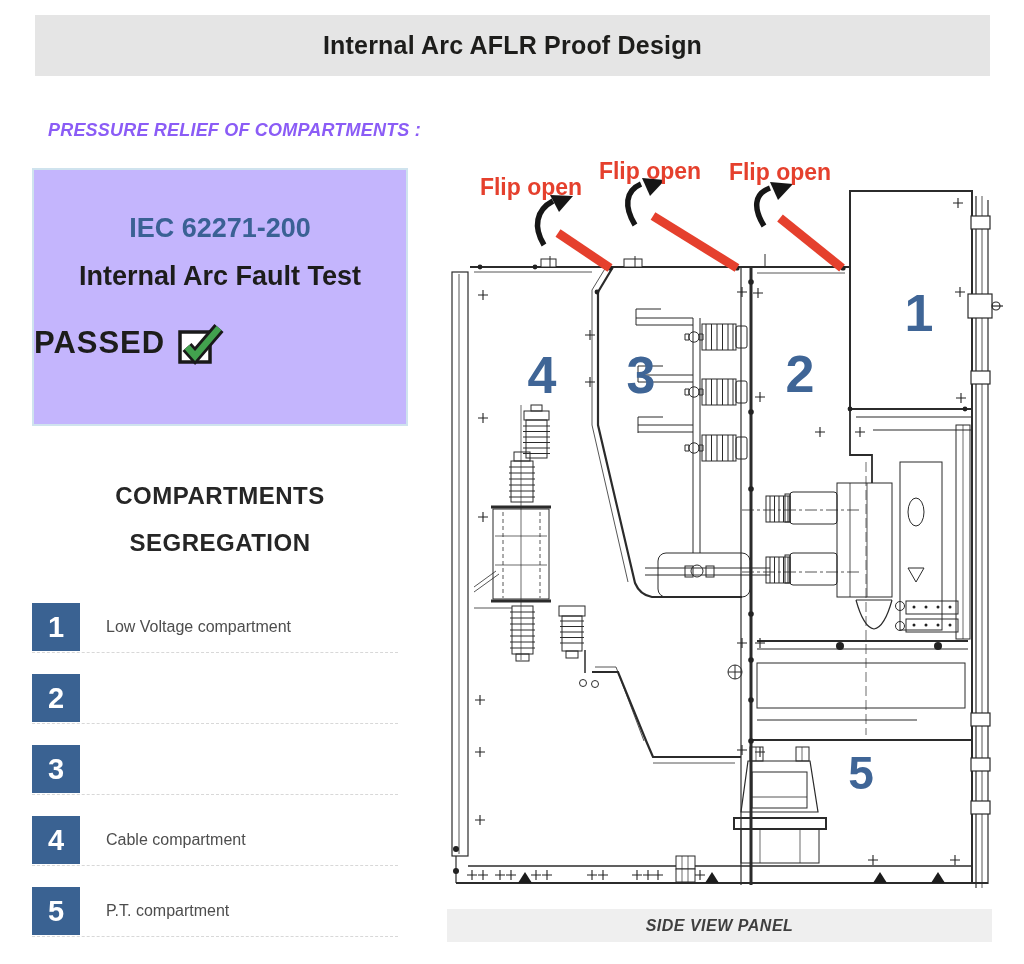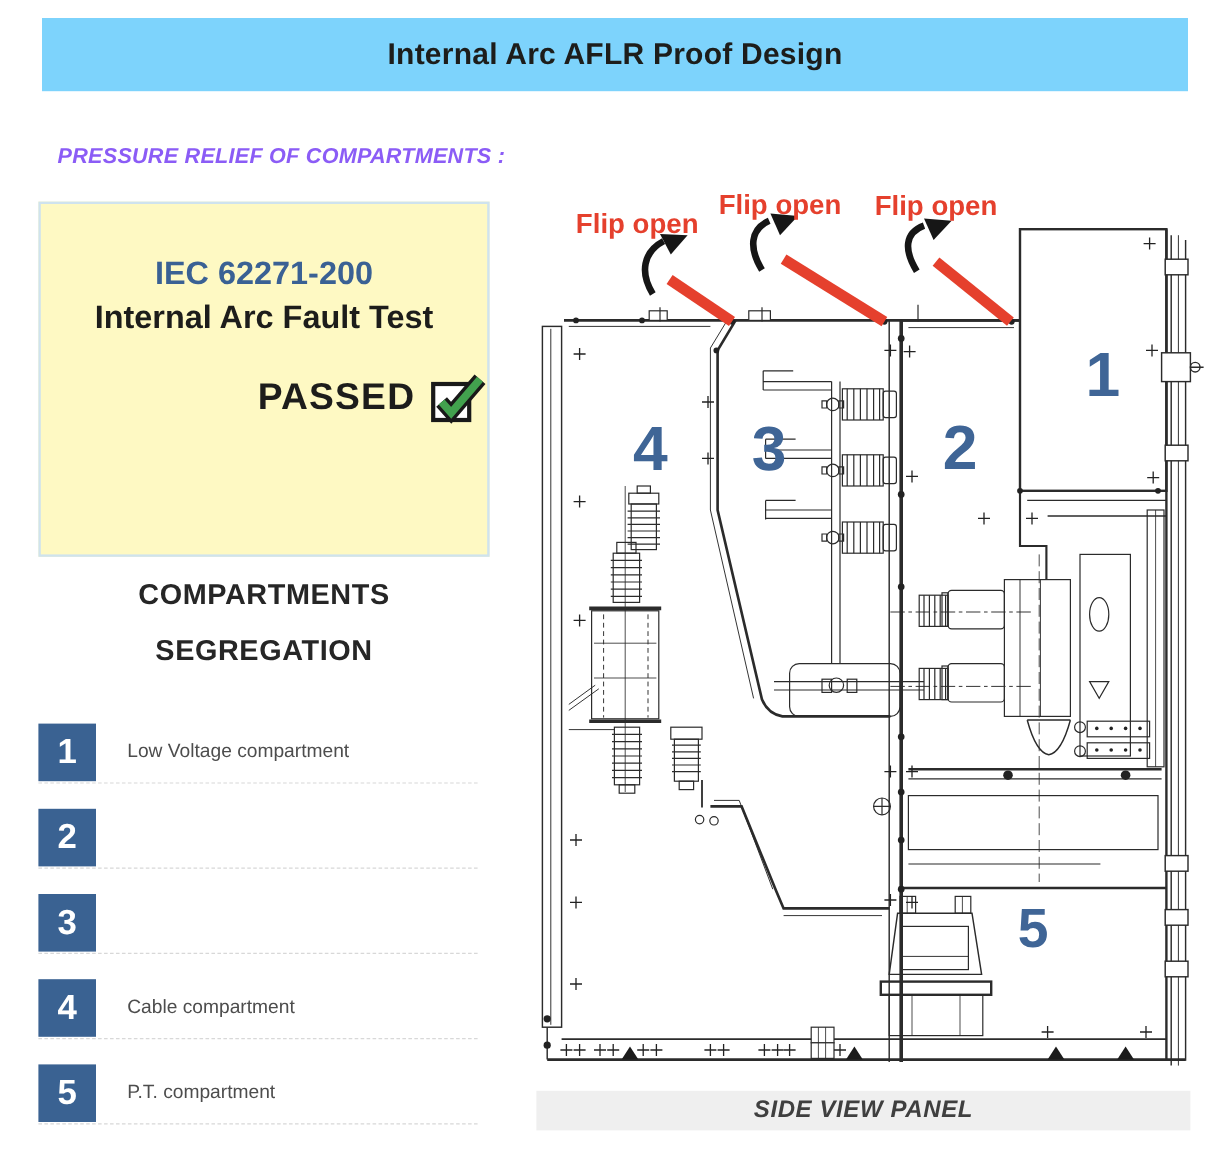--- a/index.html
+++ b/index.html
@@ -1,33 +1,33 @@
 <!DOCTYPE html>
 <html><head>
 <meta charset="utf-8">
 <style>
   * { margin:0; padding:0; box-sizing:border-box; }
   html,body { width:1024px; height:964px; background:#ffffff; overflow:hidden;
               font-family:"Liberation Sans", sans-serif; }
   .abs { position:absolute; }
 
   
-  #header-bar { left:35px; top:15px; width:955px; height:61px; background:#7dd3fc;
+  #header-bar { left:35px; top:15px; width:955px; height:61px; background:#e5e5e5;
                 display:flex; align-items:center; justify-content:center; }
   #header-bar span { font-size:25px; font-weight:700; color:#1d1d1b; letter-spacing:.2px; }
 
   
   #section-label { left:48px; top:120px; width:380px; font-size:18px; font-weight:700;
                    font-style:italic; color:#8b5cf6; letter-spacing:.2px; }
-  #test-box { left:32px; top:168px; width:376px; height:296px; background:#fef9c3;
+  #test-box { left:32px; top:168px; width:376px; height:258px; background:#c4b5fd;
               border:2px solid #cfe3ee; text-align:center; padding-top:40px; }
   #test-box .l1 { font-size:27px; font-weight:700; color:#3a6194; line-height:36px; }
-  #test-box .l2 { font-size:27px; font-weight:700; color:#1d1d1b; line-height:36px; }
+  #test-box .l2 { font-size:27px; font-weight:700; color:#1d1d1b; line-height:36px;margin-top:12px; }
   #test-box .l3 { font-size:27px; font-weight:700; color:#3a6194; line-height:36px; }
-  #result-row { margin-top:26px; display:flex; align-items:center; justify-content:flex-end; gap:12px; }
+  #result-row { margin-top:26px; display:flex; align-items:center; justify-content:flex-start; gap:12px; }
   #result-row span { font-size:31px; font-weight:700; color:#1d1d1b; letter-spacing:1px; }
 
   #seg-heading { left:20px; top:472px; width:400px; text-align:center;
                  font-size:24px; font-weight:700; color:#262626; line-height:47px; letter-spacing:.5px; }
 
   #compartment-list { left:32px; top:603px; width:366px; }
   .comp-row { height:50px; margin-bottom:21px; border-bottom:1px dashed #d8d8d8;
               display:flex; align-items:flex-start; }
   .comp-row .sq { width:48px; height:48px; background:#3a6292; color:#ffffff;
                   display:flex; align-items:center; justify-content:center;
@@ -36,21 +36,21 @@
                    height:48px; display:flex; align-items:center; }
 
   
   .flip-label { transform:translate(-50%,-50%); color:#e5402d; font-size:23px;
                 font-weight:700; white-space:nowrap; }
   .digit { transform:translate(-50%,-50%); color:#3f6596; font-weight:700; font-size:52px; }
   .digit.small { font-size:46px; }
 
   #caption-bar { left:447px; top:909px; width:545px; height:33px; background:#efefef;
                  display:flex; align-items:center; justify-content:center; }
-  #caption-bar span { font-size:20px; font-weight:700; font-style:italic; color:#3f3f3f;
+  #caption-bar span { font-size:16px; font-weight:700; font-style:italic; color:#3f3f3f;
                       letter-spacing:.5px; }
 </style>
 </head>
 <body>
 
 <svg class="abs" style="left:0;top:0" width="1024" height="964" viewBox="0 0 1024 964">
   <defs>
     <path id="pm" d="M-5 0H5M0 -5V5" stroke="#222" stroke-width="1.1" fill="none"></path>
     <polygon id="foot" points="-7,0 0,-11 7,0" fill="#1c1c1c"></polygon>
     <g id="bolt" stroke="#2b2b2b" fill="none">

